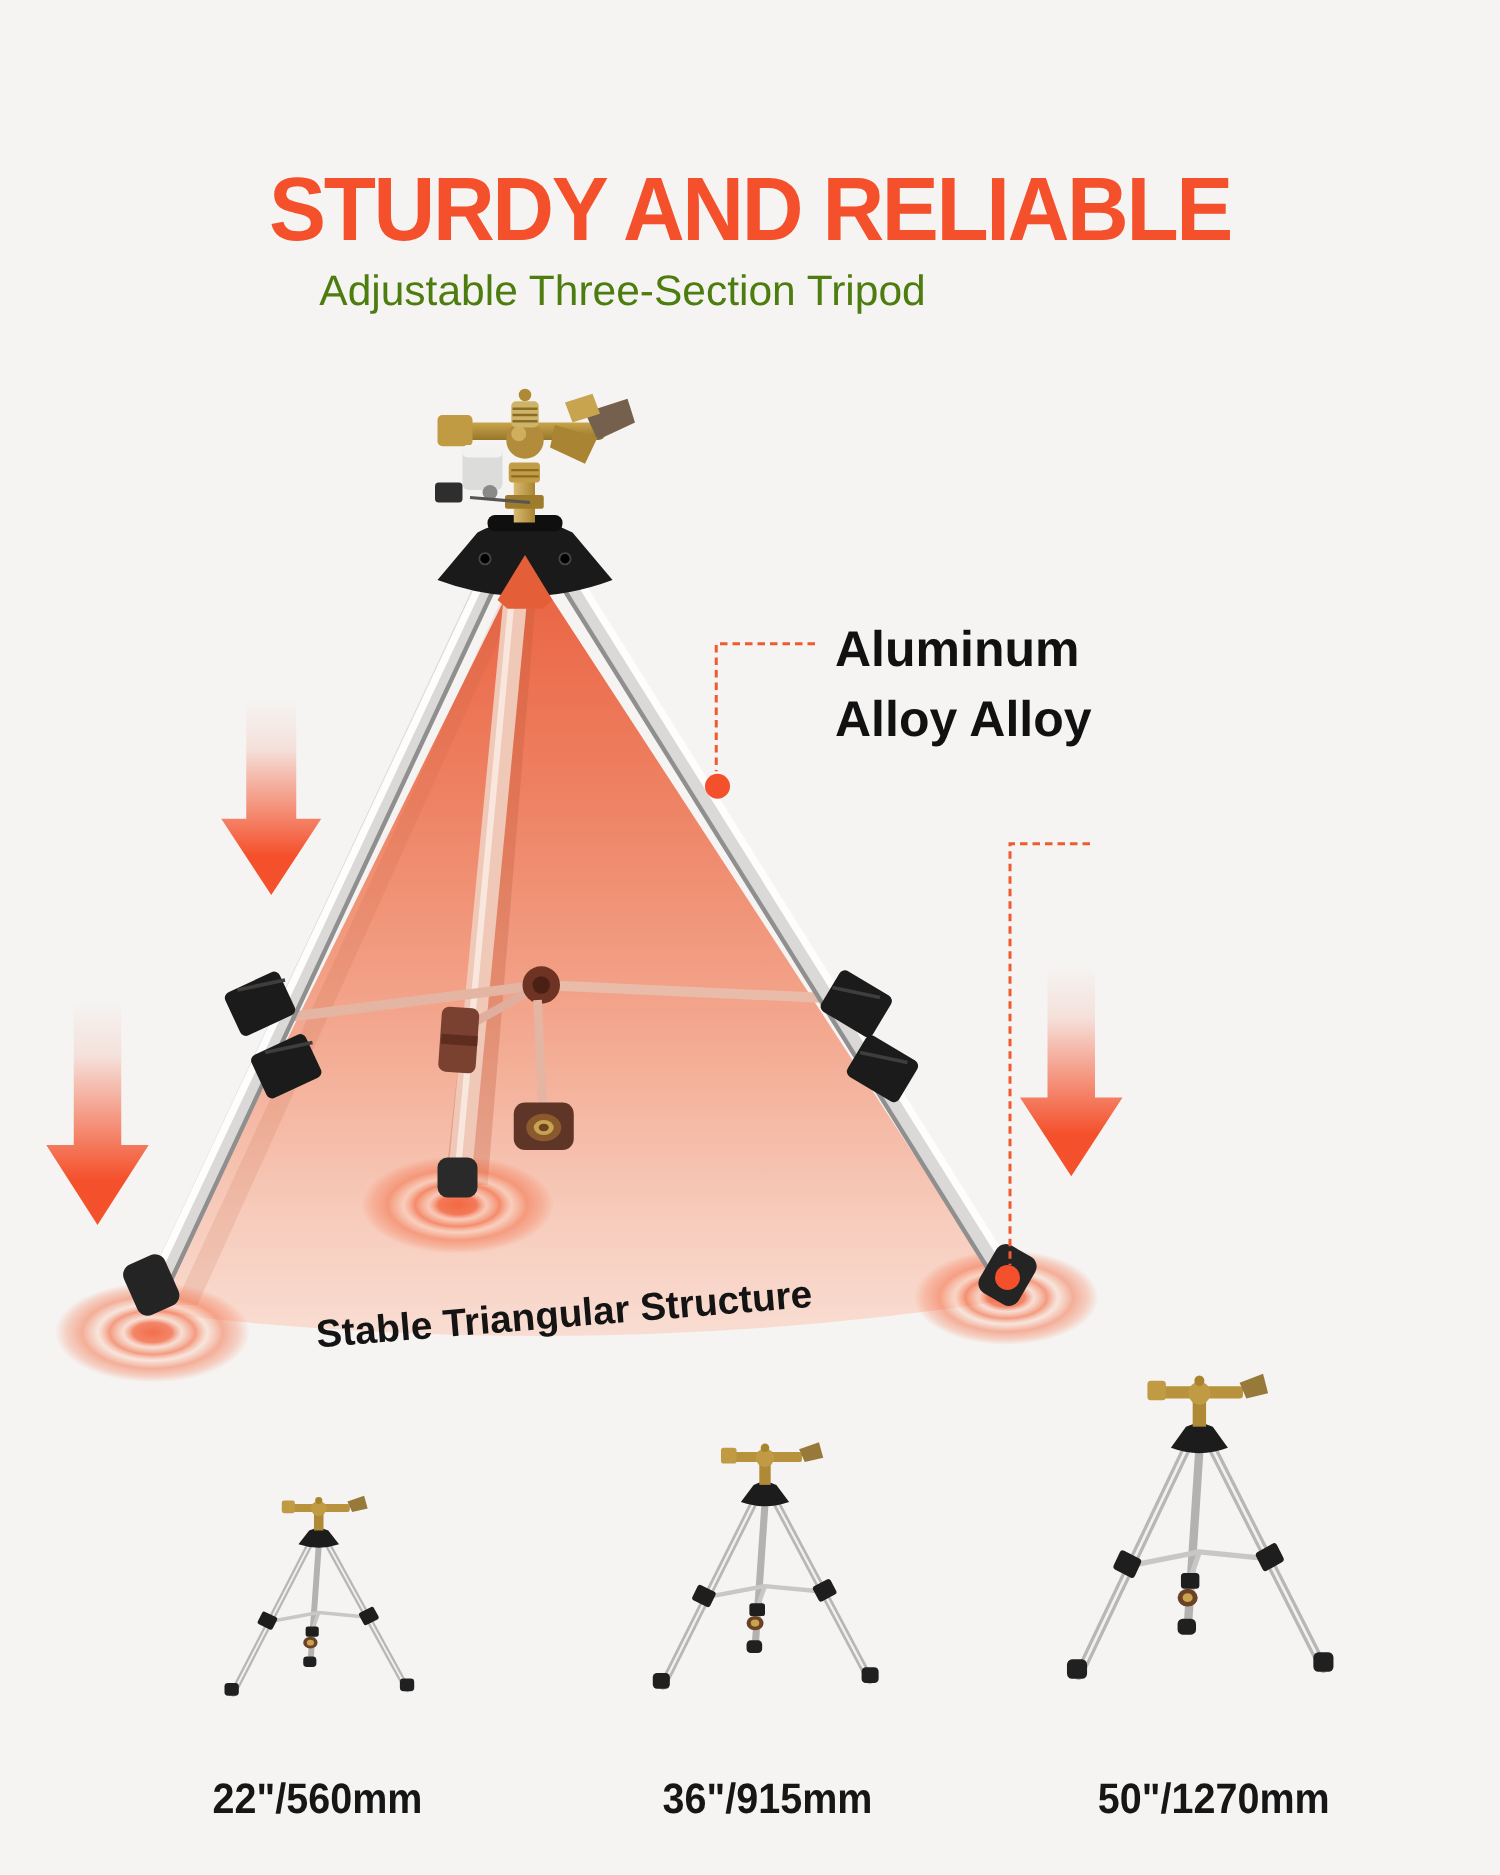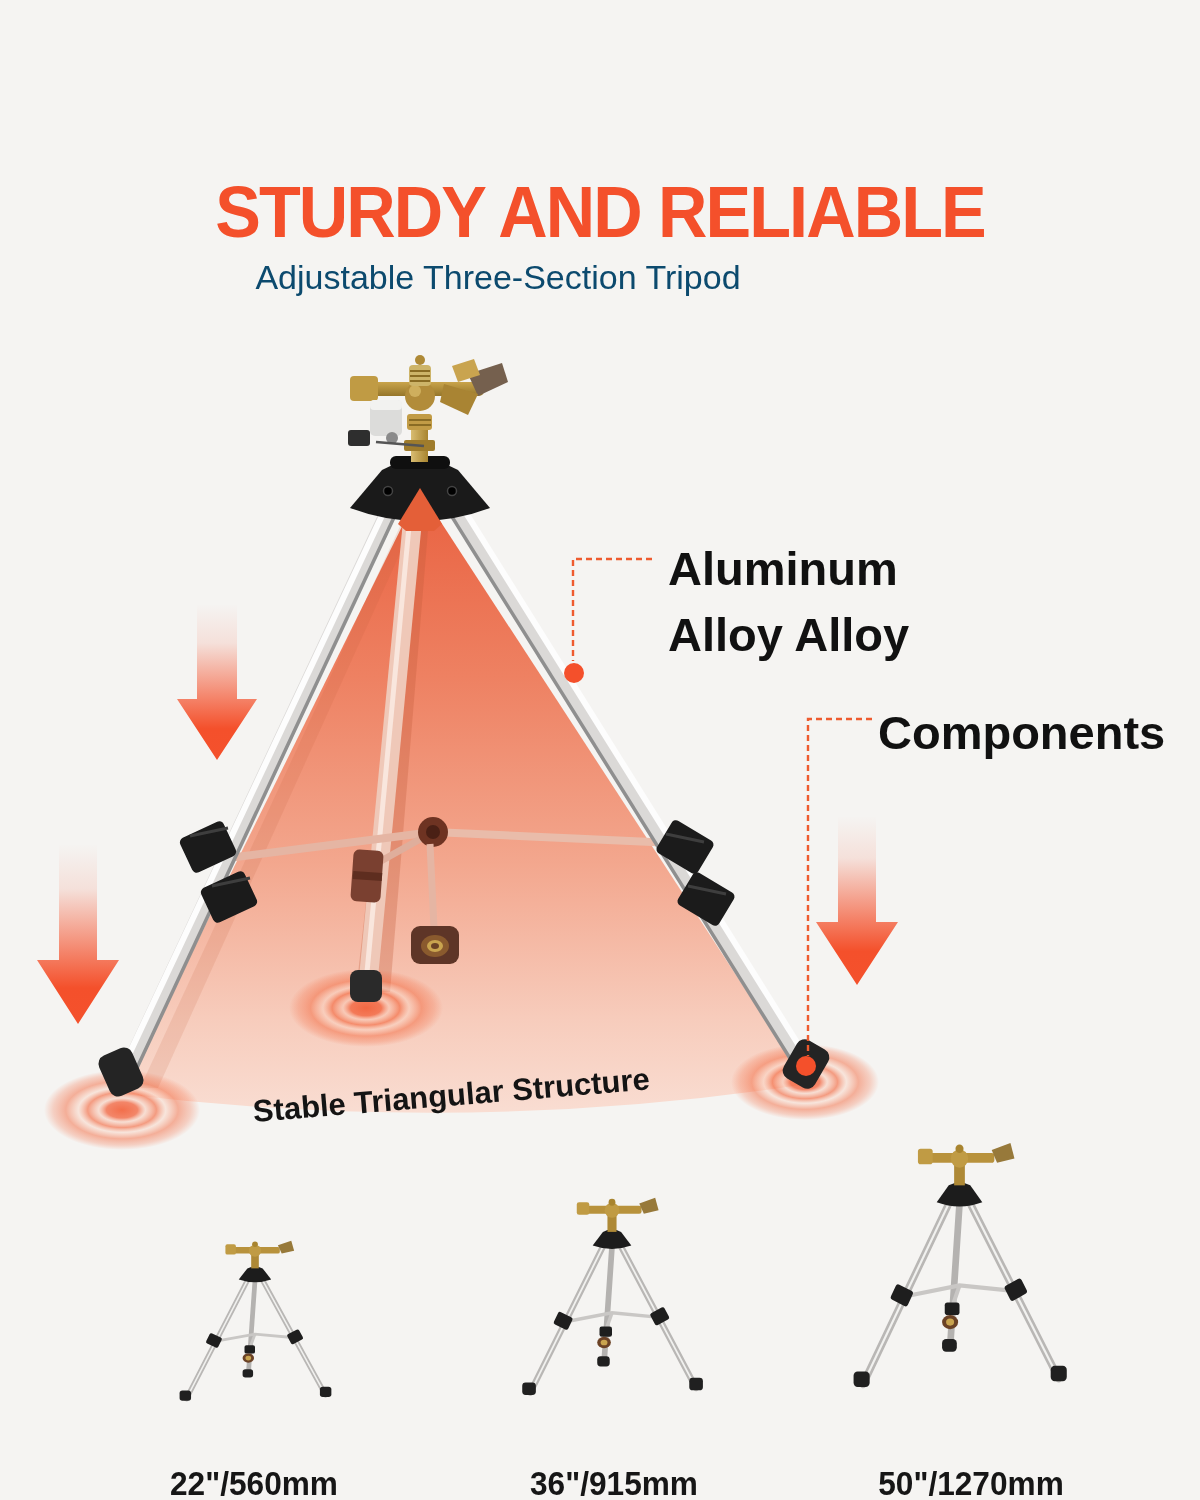--- a/index.html
+++ b/index.html
@@ -1,25 +1,25 @@
 <!DOCTYPE html>
 <html><head>
 <meta charset="utf-8">
 <style>
   html,body{margin:0;padding:0;}
   body{width:1200px;height:1500px;position:relative;background:#F5F4F2;
        font-family:"Liberation Sans",sans-serif;overflow:hidden;}
-  .page{position:absolute;inset:0;margin-top:44px;}
+  .page{position:absolute;inset:0;}
   .title{position:absolute;top:84px;left:0;width:1200px;text-align:center;
          font-size:72px;font-weight:800;letter-spacing:-2px;color:#F4502B;
          line-height:1;transform:scaleX(0.95);transform-origin:50% 50%;white-space:nowrap;}
   .subtitle{position:absolute;top:179px;left:0;width:996px;text-align:center;
-            font-size:34px;font-weight:400;color:#0c4a6e;line-height:1.2;}
+            font-size:34px;font-weight:400;color:#4d7c0f;line-height:1.2;}
   .diagram-svg{position:absolute;left:0;top:0;width:1200px;height:1500px;}
-  .ann{position:absolute;font-size:47px;font-weight:700;color:#111;line-height:1.40;white-space:nowrap;}
+  .ann{position:absolute;font-size:40px;font-weight:700;color:#111;line-height:1.40;white-space:nowrap;}
   .ann-aluminum{left:668px;top:492px;}
   .ann-plastic{left:878px;top:656px;}
   .structure-label{position:absolute;left:253px;top:1050px;font-size:31px;font-weight:700;
             color:#141414;transform:rotate(-4.7deg);transform-origin:0 50%;white-space:nowrap;}
   .size-label{position:absolute;top:1420px;font-size:34px;font-weight:700;color:#161616;
             white-space:nowrap;transform:translateX(-50%) scaleX(0.93);}
   .size-label.s1{left:254px;} .size-label.s2{left:614px;} .size-label.s3{left:971px;}
 </style>
 </head>
 <body>
@@ -191,21 +191,20 @@
     <use href="#miniTripod" x="487" y="1148" width="250" height="228"></use>
     <use href="#miniTripod" x="812" y="1092" width="295" height="282"></use>
   </svg>
 
   <div class="ann ann-aluminum">
     <div>Aluminum</div>
     <div>Alloy Alloy</div>
   </div>
 
   <div class="ann ann-plastic">
-    <div>Components</div>
   </div>
 
   <div class="structure-label">Stable Triangular Structure</div>
 
   <div class="size-label s1">22"/560mm</div>
   <div class="size-label s2">36"/915mm</div>
   <div class="size-label s3">50"/1270mm</div>
 
 </div>
 

